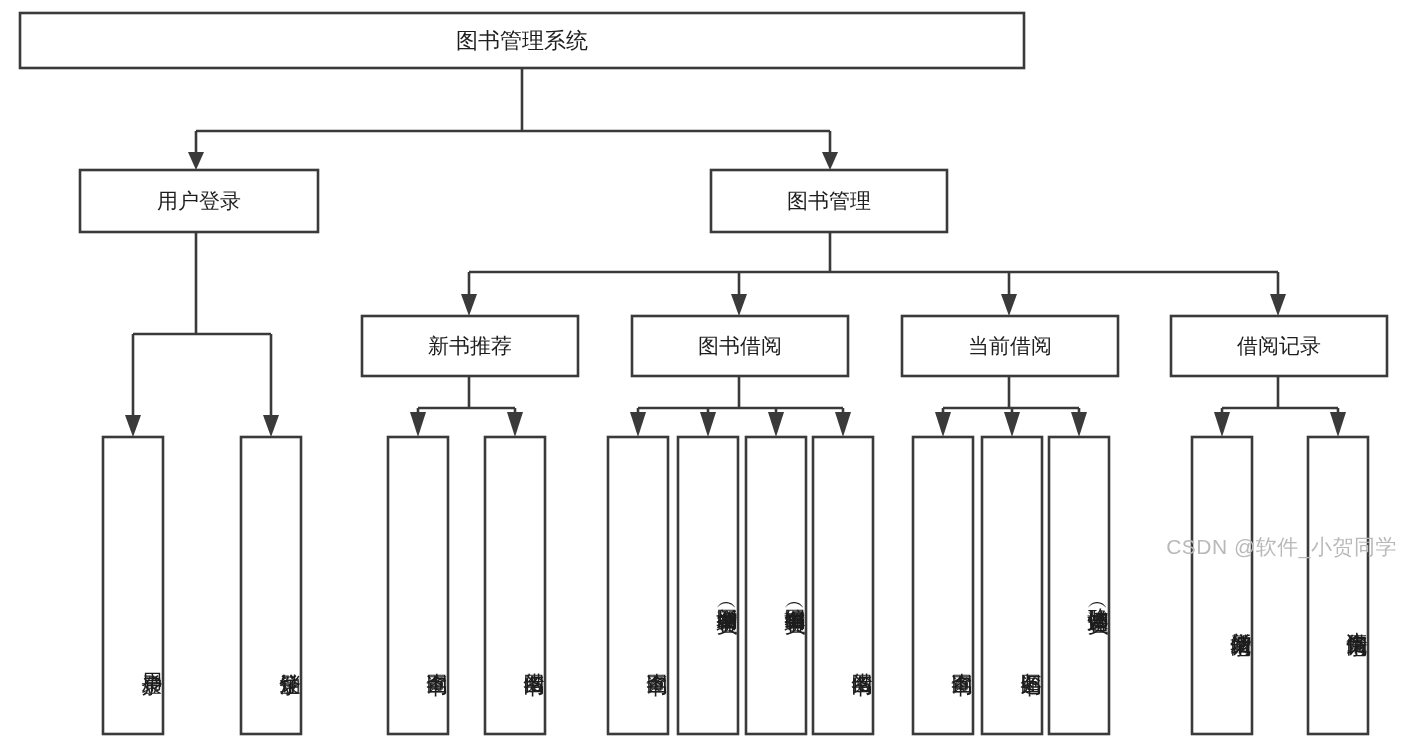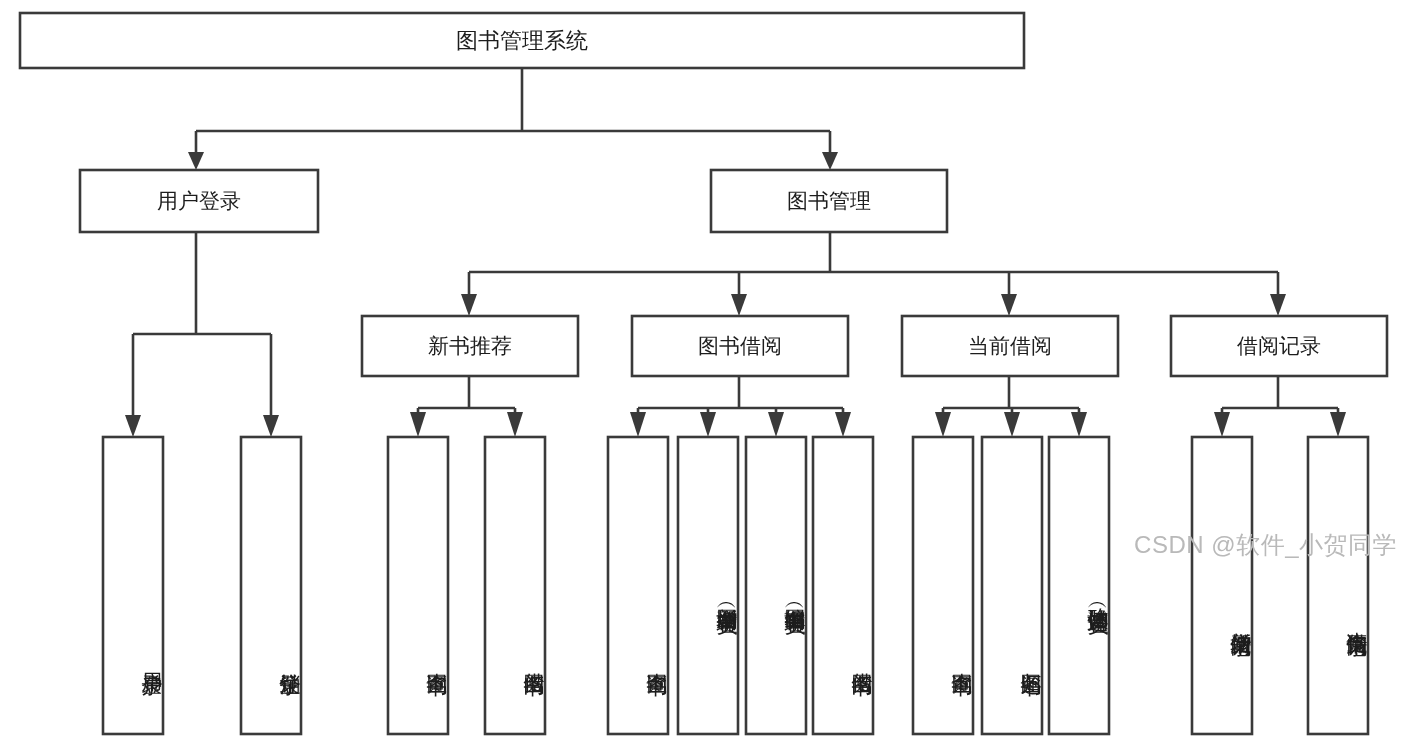--- a/index.html
+++ b/index.html
@@ -69,21 +69,21 @@
     justify-content: center;
     text-align: left;
     pointer-events: none;
     user-select: none;
   }
   .watermark {
     position: absolute;
     right: 8px;
     bottom: 4px;
     font-family: "Liberation Sans", "DejaVu Sans", sans-serif;
-    font-size: 24px;
+    font-size: 21px;
     color: #b9b9b9;
     letter-spacing: 0.5px;
     white-space: nowrap;
   }
 </style>
 </head>
 <body>
 
 <div id="diagram-root">
 

